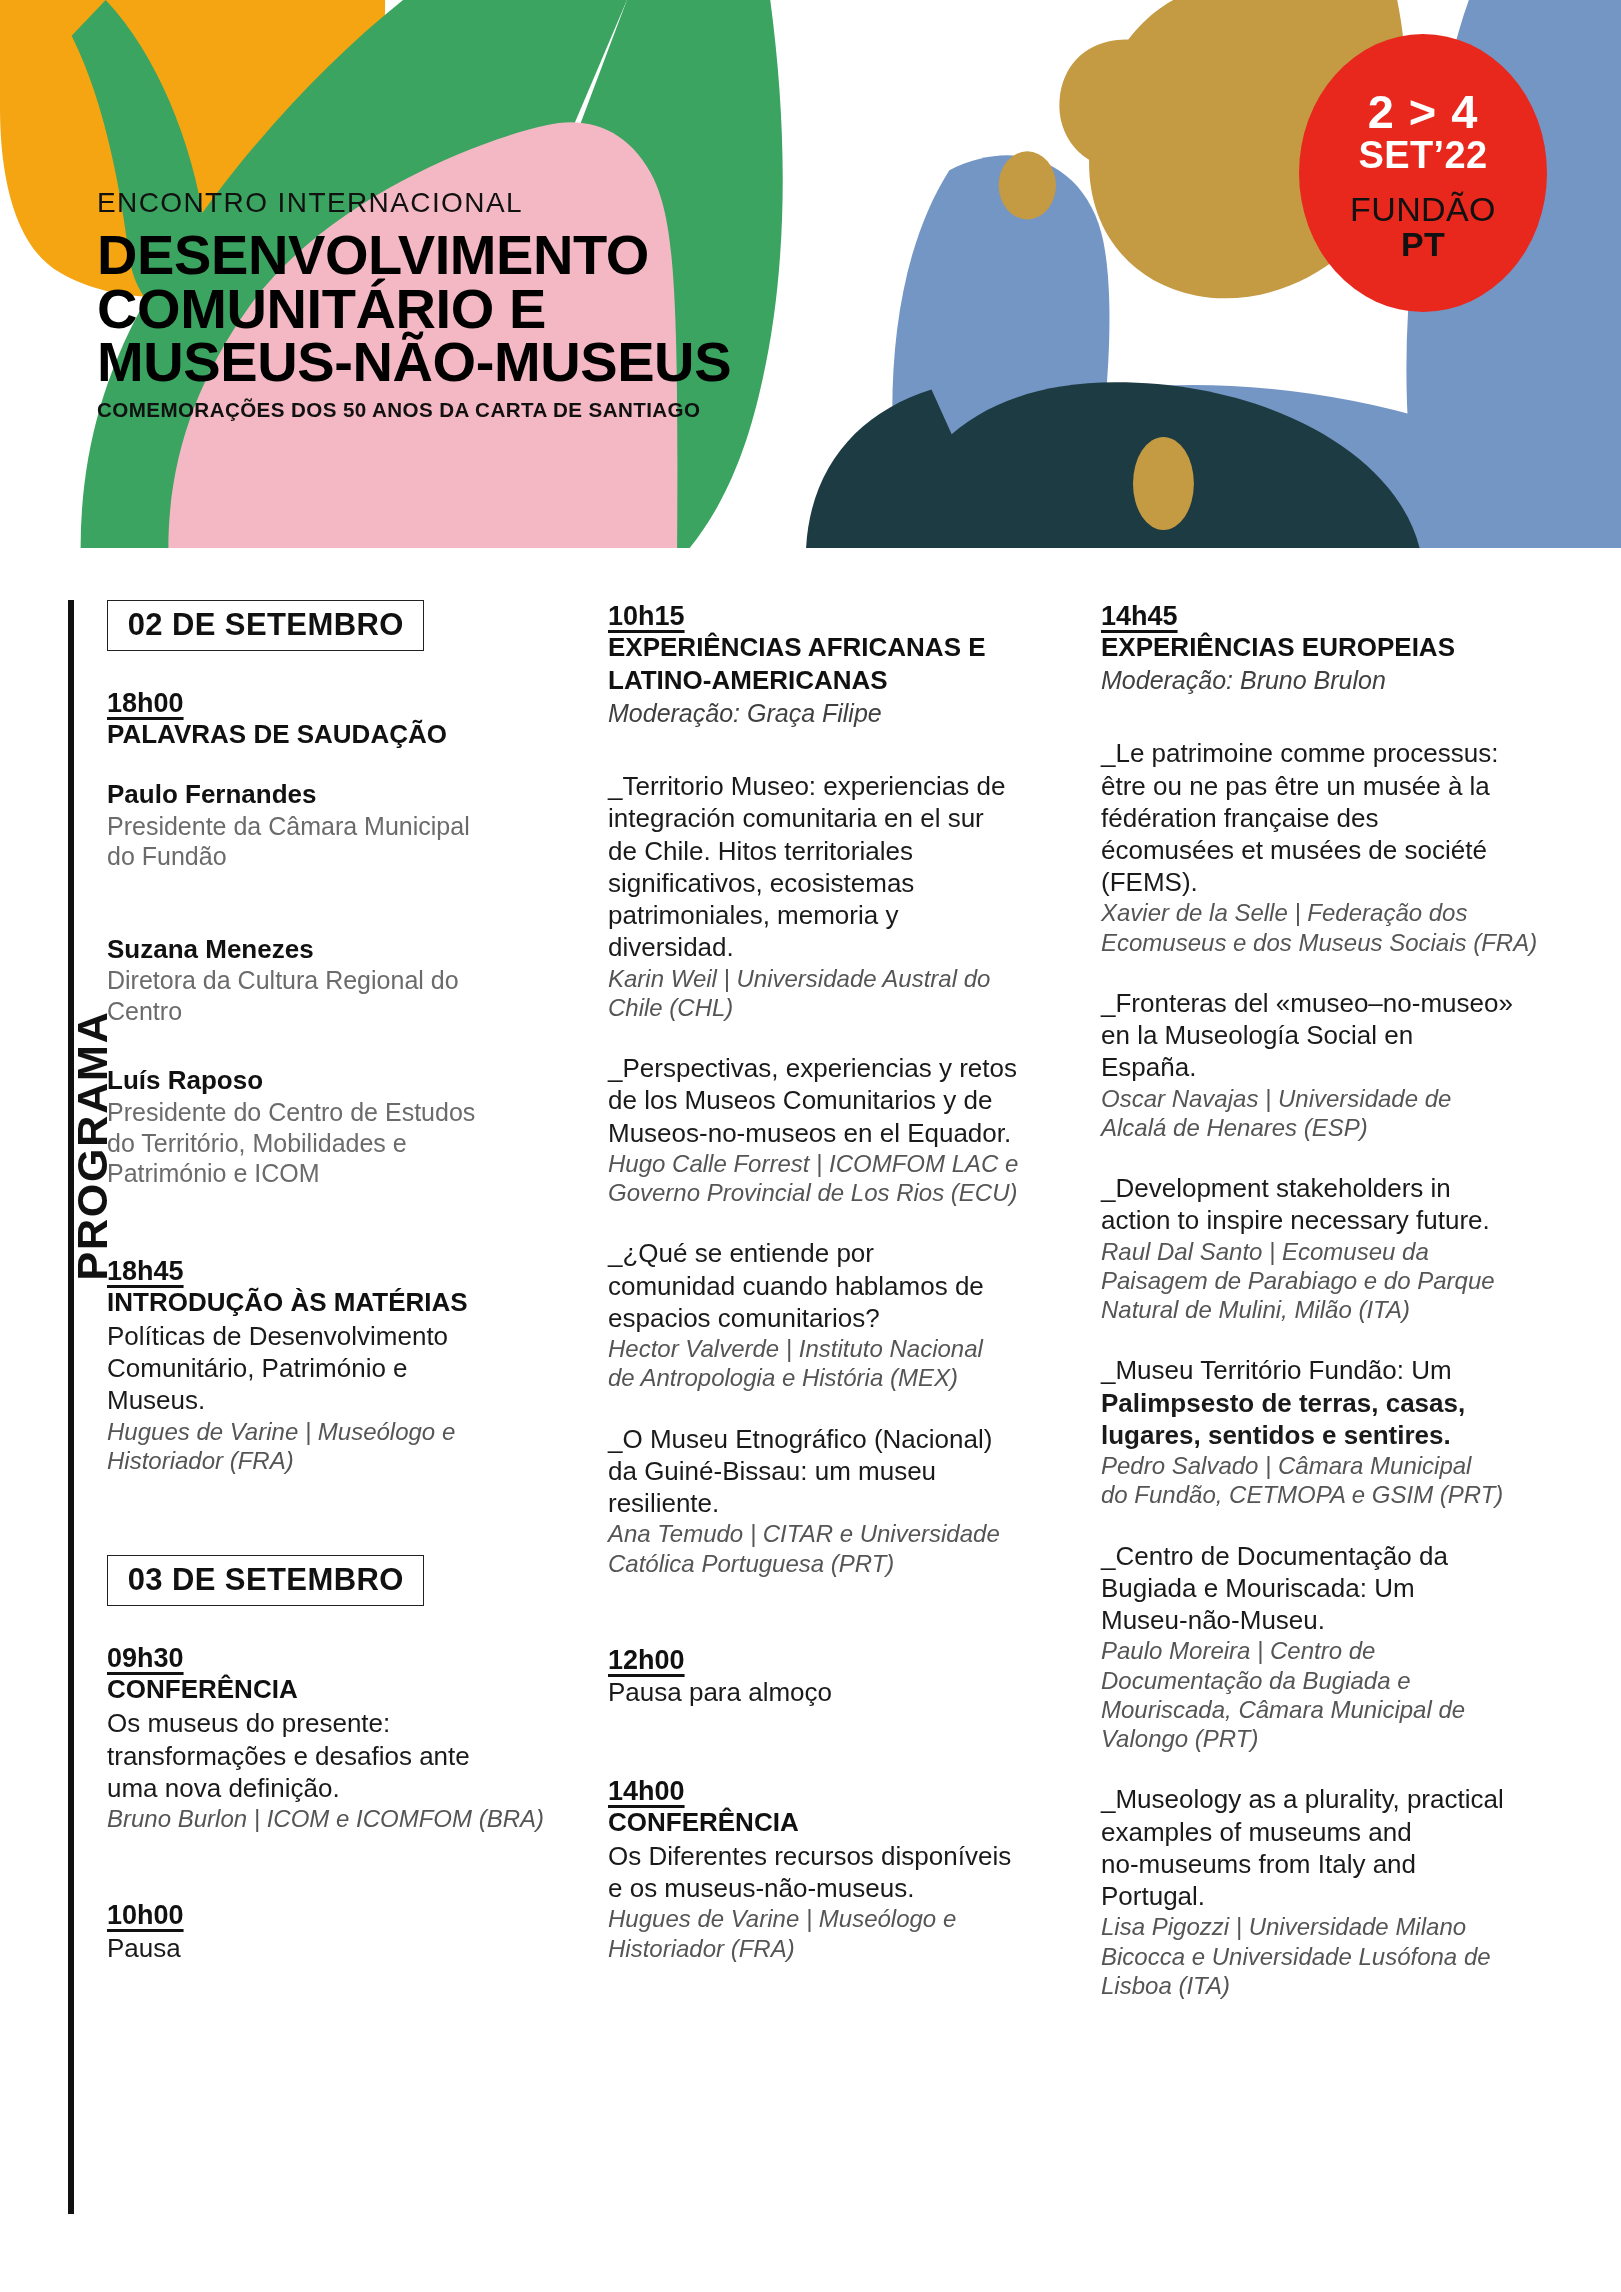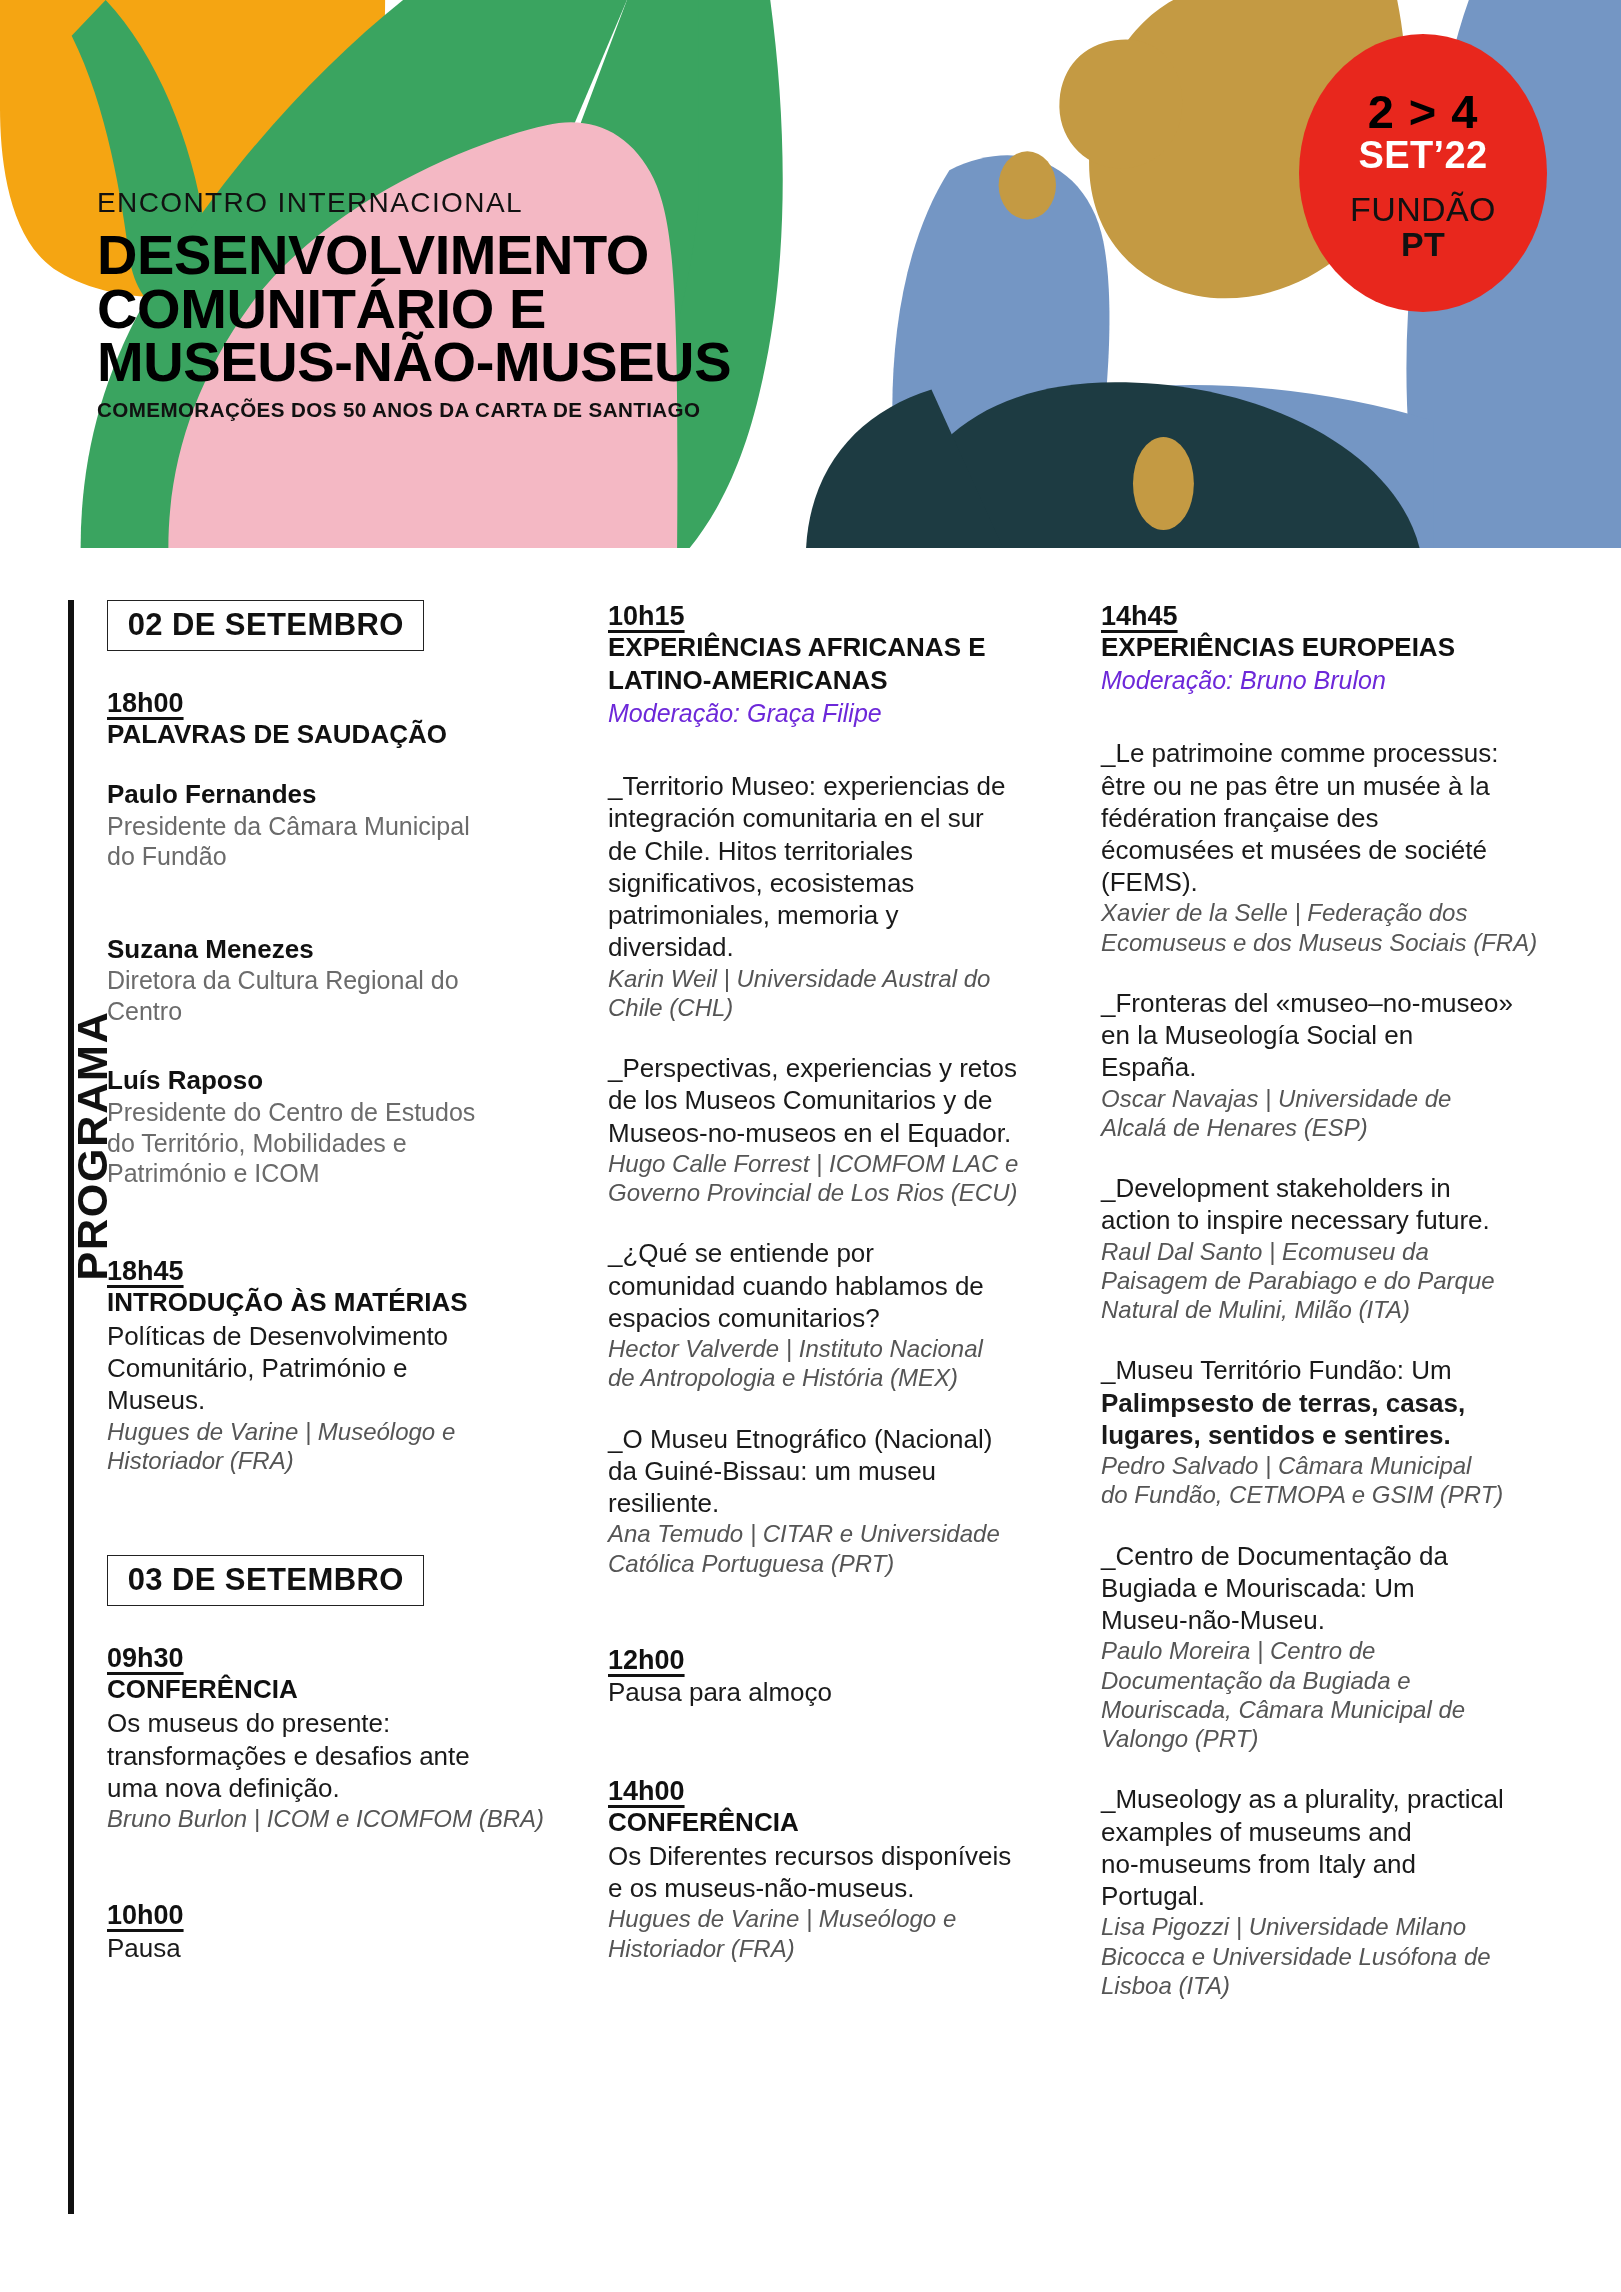--- a/index.html
+++ b/index.html
@@ -23,21 +23,21 @@
     border-radius:50%;
     background:#e8271d;
     z-index:6;
   }
   .badge-inner{
     position:absolute;left:0;top:0;width:100%;height:100%;
     display:flex;flex-direction:column;align-items:center;justify-content:center;
     padding-top:5.4px;box-sizing:border-box;
   }
   .badge-dates{
-    font-weight:700;font-size:47px;line-height:1.0;color:#000000;
+    font-weight:700;font-size:47px;line-height:1.0;color:#ffffff;
     letter-spacing:0.9px;text-align:center;
   }
   .badge-month{
     font-weight:700;font-size:38px;line-height:1.08;color:#ffffff;
     letter-spacing:0.4px;text-align:center;
   }
   .badge-city{
     font-weight:400;font-size:34px;line-height:1.08;color:#111111;
     letter-spacing:0.4px;text-align:right;margin-top:14px;
   }
@@ -93,21 +93,21 @@
     font-size:27px;font-weight:800;color:#111;
     text-decoration:underline;text-underline-offset:4.5px;
     text-decoration-thickness:2.7px;
     line-height:1.2;
   }
   .sect{
     font-size:26px;font-weight:700;color:#111;line-height:1.2;
     margin-bottom:1.8px;
   }
   .mod{
-    font-size:25px;font-style:italic;font-weight:400;color:#6d28d9;
+    font-size:25px;font-style:italic;font-weight:400;color:#404040;
     line-height:1.22;
   }
   .ttl{
     font-size:26px;font-weight:400;color:#1a1a1a;line-height:1.24;
   }
   .ttl.semi{font-weight:600;}
   .who{
     font-size:24px;font-style:italic;font-weight:400;color:#555;
     line-height:1.22;
   }

